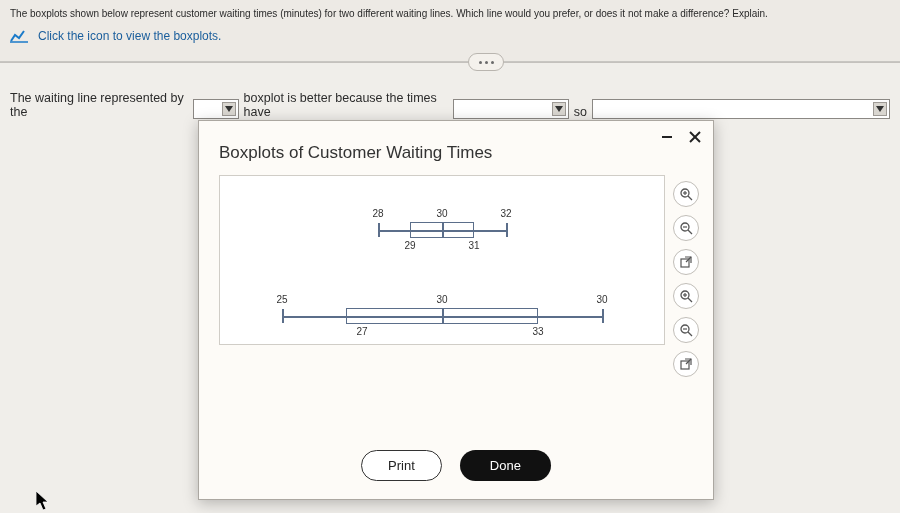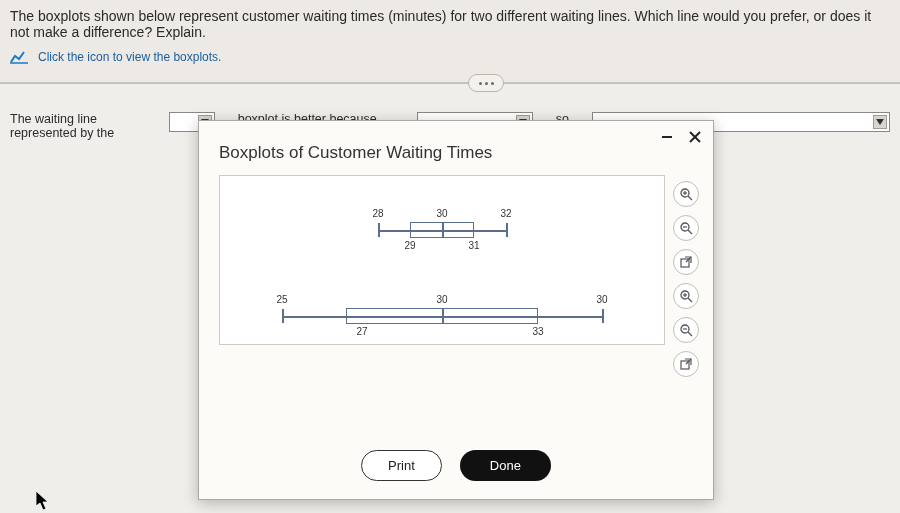--- a/index.html
+++ b/index.html
@@ -11,21 +11,21 @@
       width: 900px;
       height: 513px;
       position: relative;
       overflow: hidden;
     }
     .question-area {
       background: #edeae5;
       padding: 8px 10px 18px;
       border-bottom: 1px solid #c8c6c2;
     }
-    .question-text { font-size: 14px; color: #2a2a2a; }
+    .question-text { font-size: 10px; color: #2a2a2a; }
     .icon-link-row {
       margin-top: 10px;
       display: flex;
       align-items: center;
       gap: 10px;
       color: #1a5e9c;
       font-size: 12px;
     }
     .chart-icon {
       width: 18px; height: 14px;
@@ -52,23 +52,23 @@
       cursor: pointer;
     }
     .ellipsis-handle span {
       width: 3px; height: 3px;
       border-radius: 50%;
       background: #6a6a6a;
     }
     .sentence-row {
       padding: 28px 10px 10px;
       display: flex;
-      align-items: flex-start;
+      align-items: flex-end;
       flex-wrap: nowrap;
-      gap: 23px;
+      gap: 5px;
       font-size: 12.5px;
       color: #2b2b2b;
     }
     .dropdown {
       display: inline-flex;
       align-items: center;
       border: 1px solid #8b8884;
       background: #fff;
       height: 20px;
       padding: 0 2px 0 6px;

